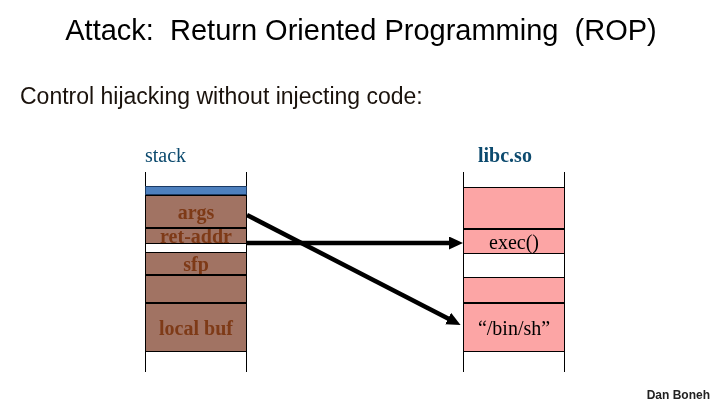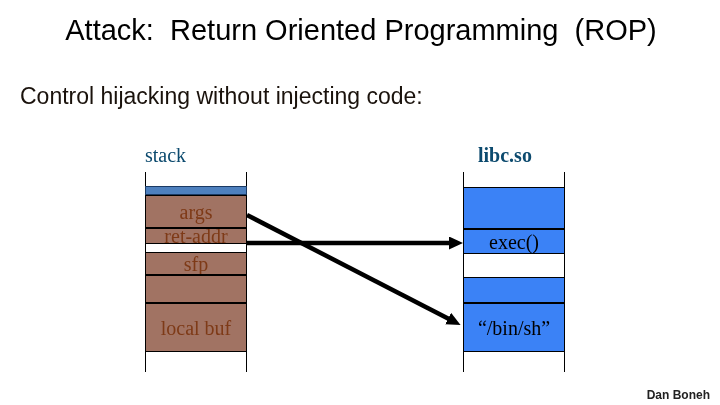--- a/index.html
+++ b/index.html
@@ -31,34 +31,34 @@
     font-size:20px; color:#0c4a6e;
   }
   .stack-label-pos { left:145px; }
   .libc-label-pos  { left:478px;font-weight:bold; }
 
   .column {
     position:absolute; top:172px; width:100px; height:200px;
     border-left:1px solid #000; border-right:1px solid #000;
     box-sizing:content-box;
   }
-  .stack-col { left:145px; }
+  .stack-col { left:145px;font-weight:bold; }
   .libc-col  { left:463px; }
 
   .cell {
     position:absolute; left:-1px; width:102px;
     box-sizing:border-box;
     border:1px solid #000;
     display:flex; align-items:center; justify-content:center;
     font-family:"Liberation Serif", serif;
     font-size:20px; line-height:1;
     overflow:hidden;
   }
   .stack-fill { background:#a17363; color:#7e3a17; }
-  .libc-fill  { background:#3b82f6; color:#000000; }
+  .libc-fill  { background:#fca5a5; color:#000000; }
   .strip      { background:#4e80be; border-color:#1b3a63; }
 
   
   .c-strip    { top:14px;  height:9px;  }
   .c-args     { top:23px;  height:33px; }
   .c-retaddr  { top:56px;  height:16px; }
   .c-sfp      { top:80px;  height:23px; }
   .c-sempty   { top:103px; height:28px; }
   .c-localbuf { top:131px; height:49px; }
 

